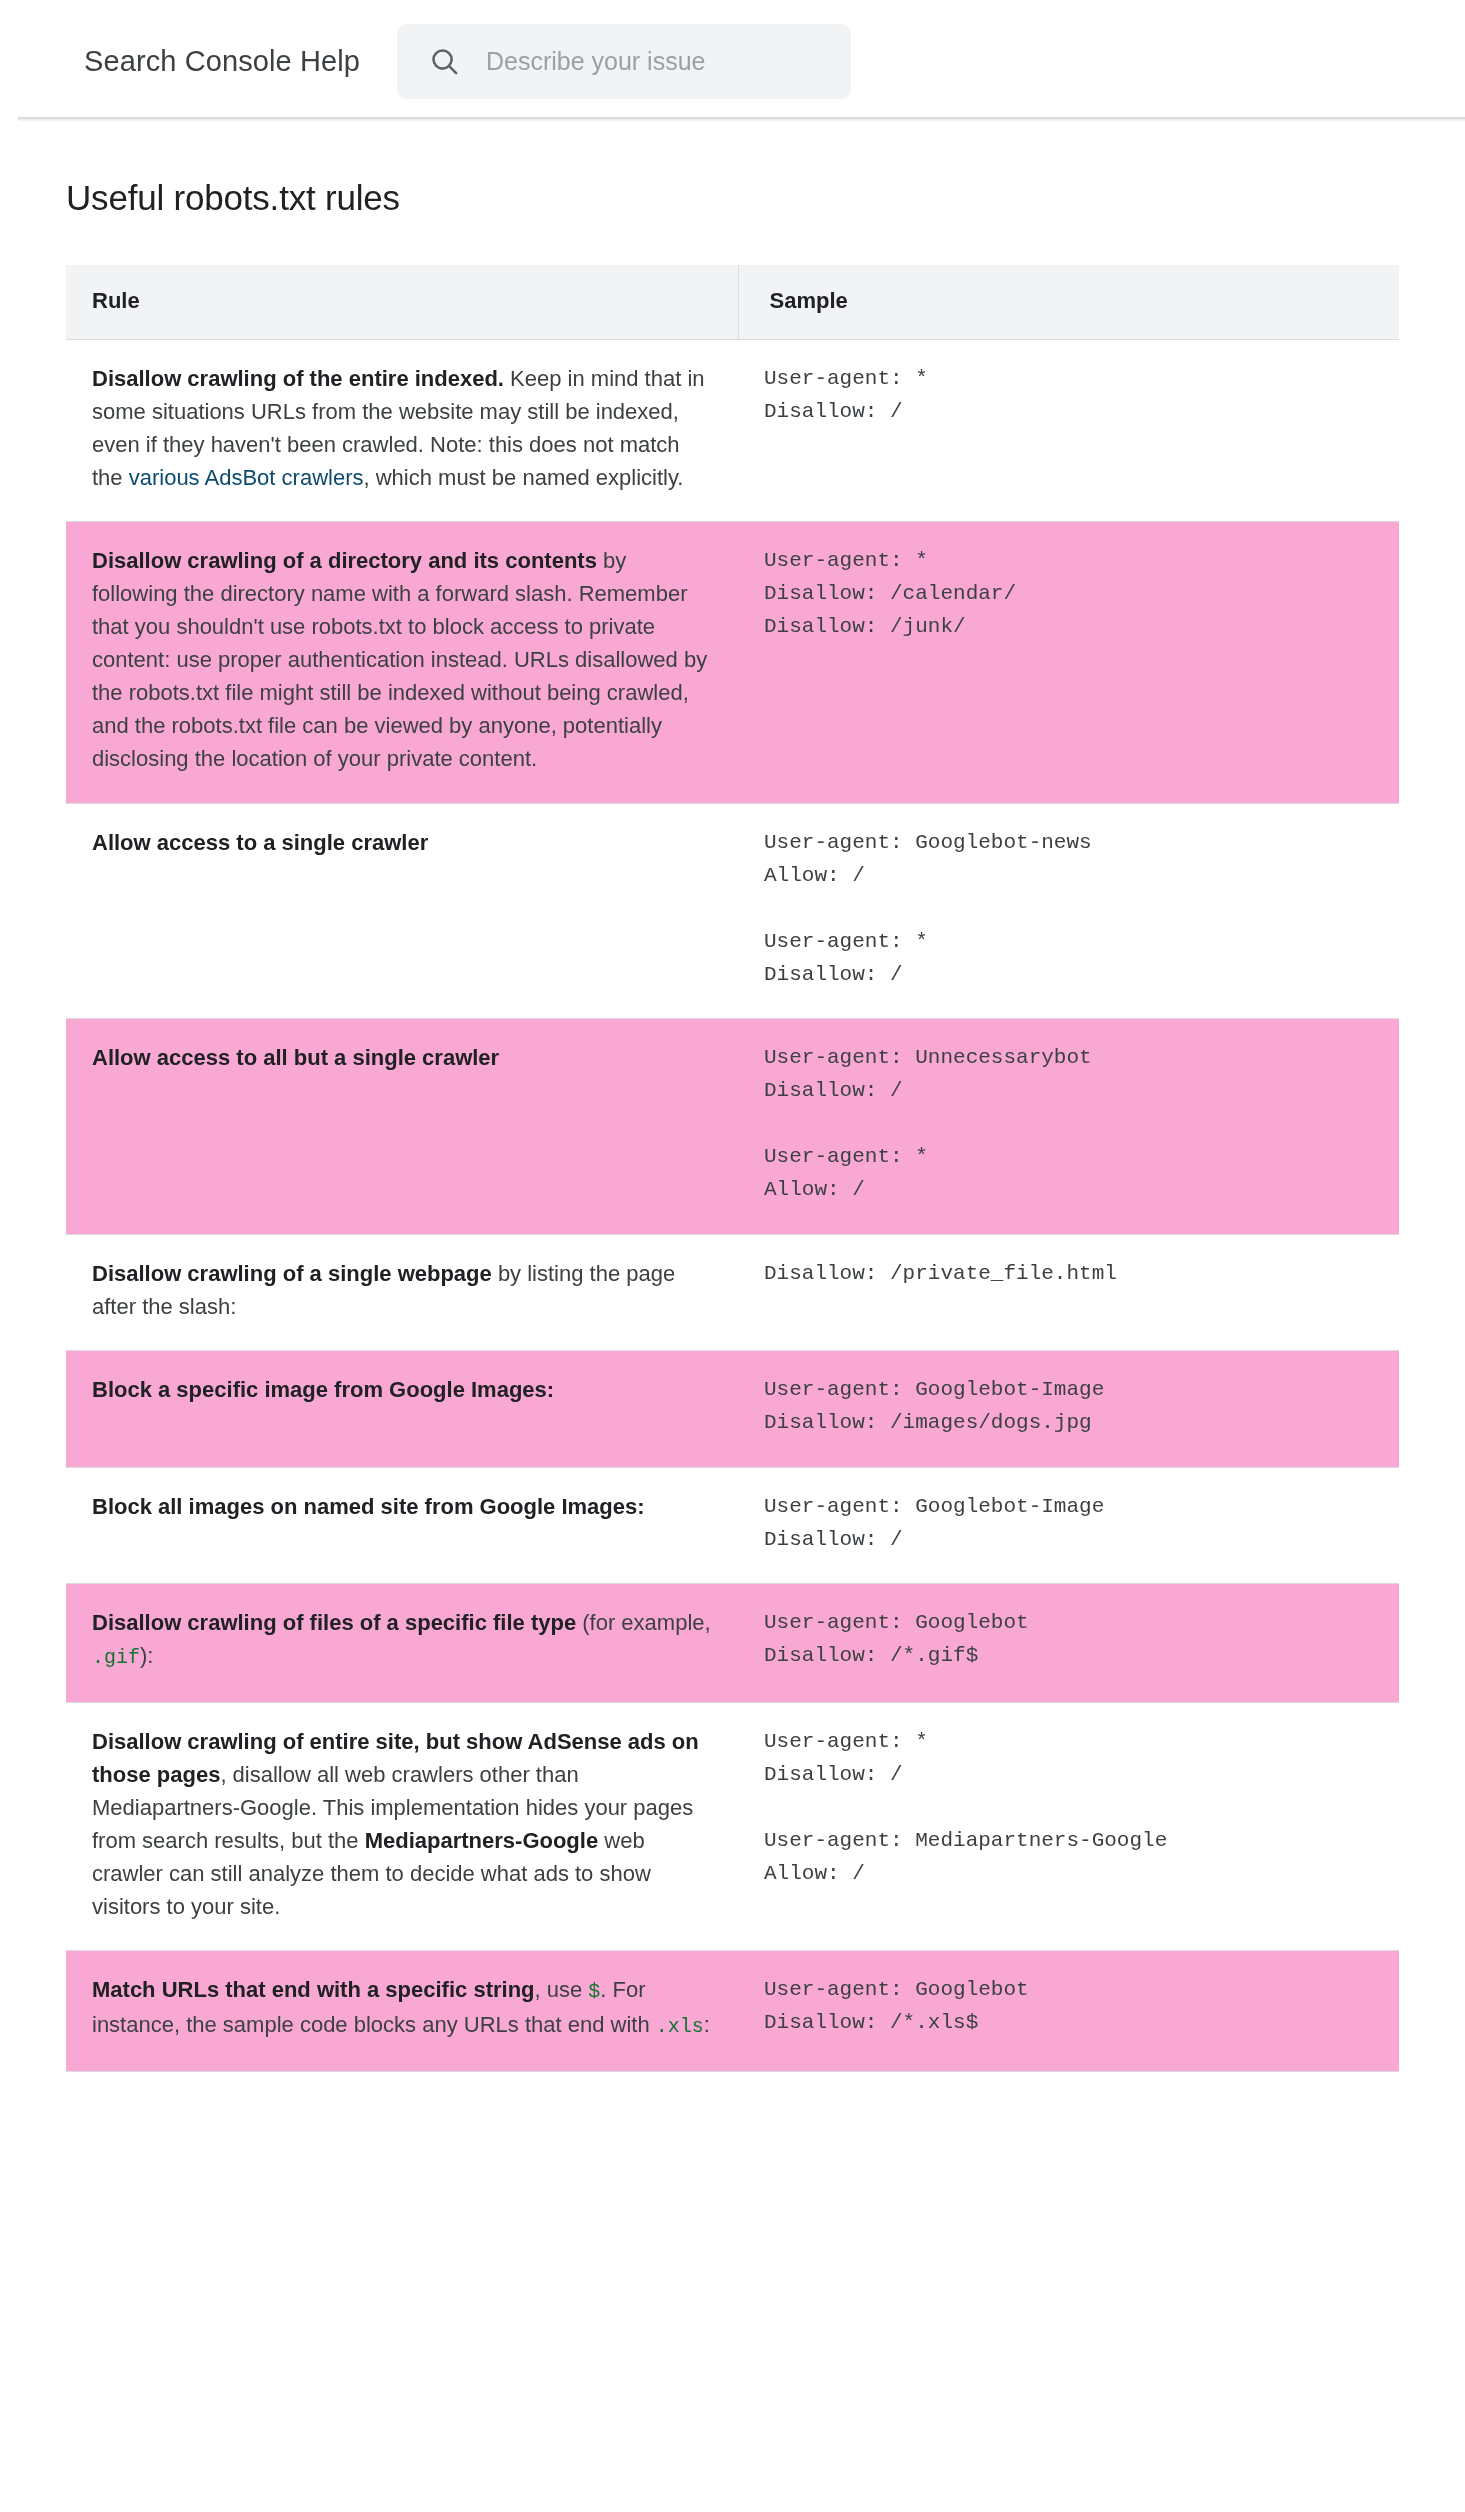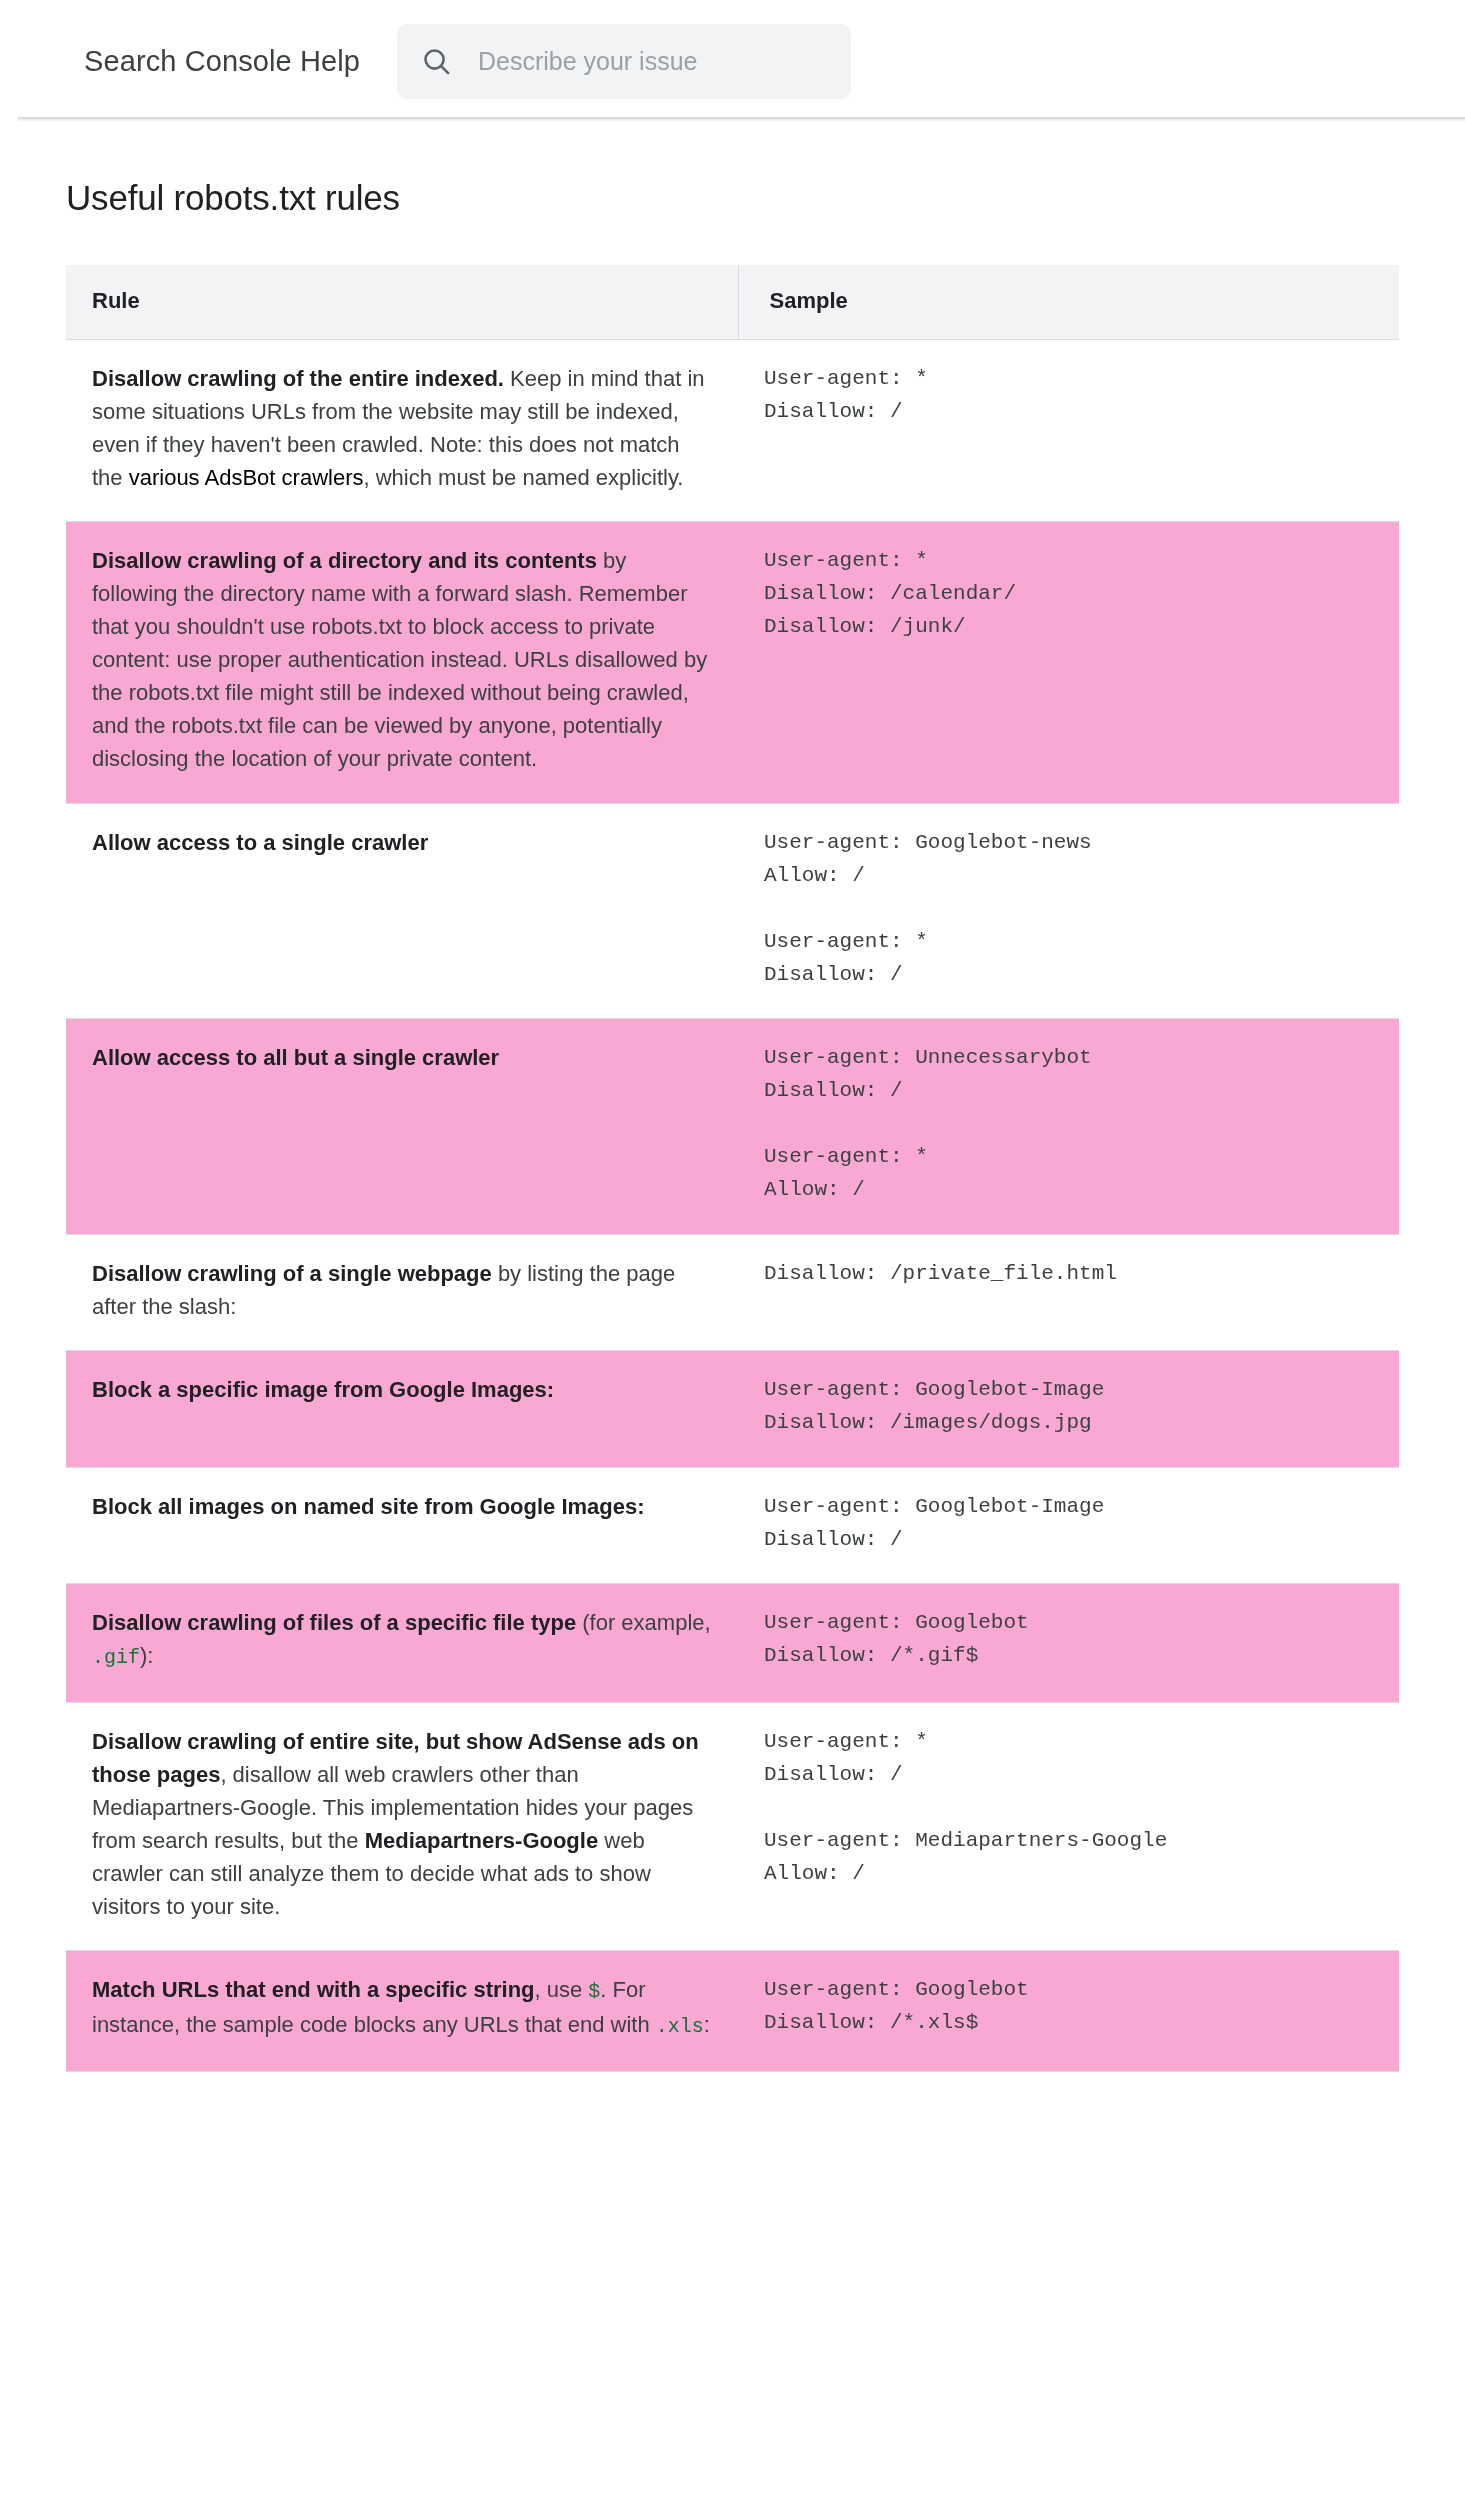--- a/index.html
+++ b/index.html
@@ -37,21 +37,21 @@
     font-weight:400;
   }
   .searchbox{
     margin-left:37px;
     width:454px;
     height:75px;
     background:#f1f3f4;
     border-radius:9.2px;
     display:flex;
     align-items:center;
-    padding:0 24px;
+    padding:0 32px;
   }
   .search-icon{
     width:31px; height:31px;
     flex:0 0 31px;
     margin-right:24px;
     display:block;
   }
   .search-input{
     border:0;
     outline:none;
@@ -112,21 +112,21 @@
   }
   table.rules tr.shaded td{ background:#f9a8d4; }
   table.rules tr.plain td{ background:#ffffff; }
 
   td.rule-cell{
     font-size:22px;
     line-height:33px;
     color:#3c4043;
   }
   td.rule-cell b{ color:#202124; font-weight:700; }
-  td.rule-cell a{ color:#000000; text-decoration:none; }
+  td.rule-cell a{ color:#0c4a6e; text-decoration:none; }
   code.inline{
     font-family:"Liberation Mono", monospace;
     font-size:20px;
     color:#137333;
   }
 
   td.sample-cell{
     padding-top:24px;
     font-family:"Liberation Mono", monospace;
     font-size:21px;

